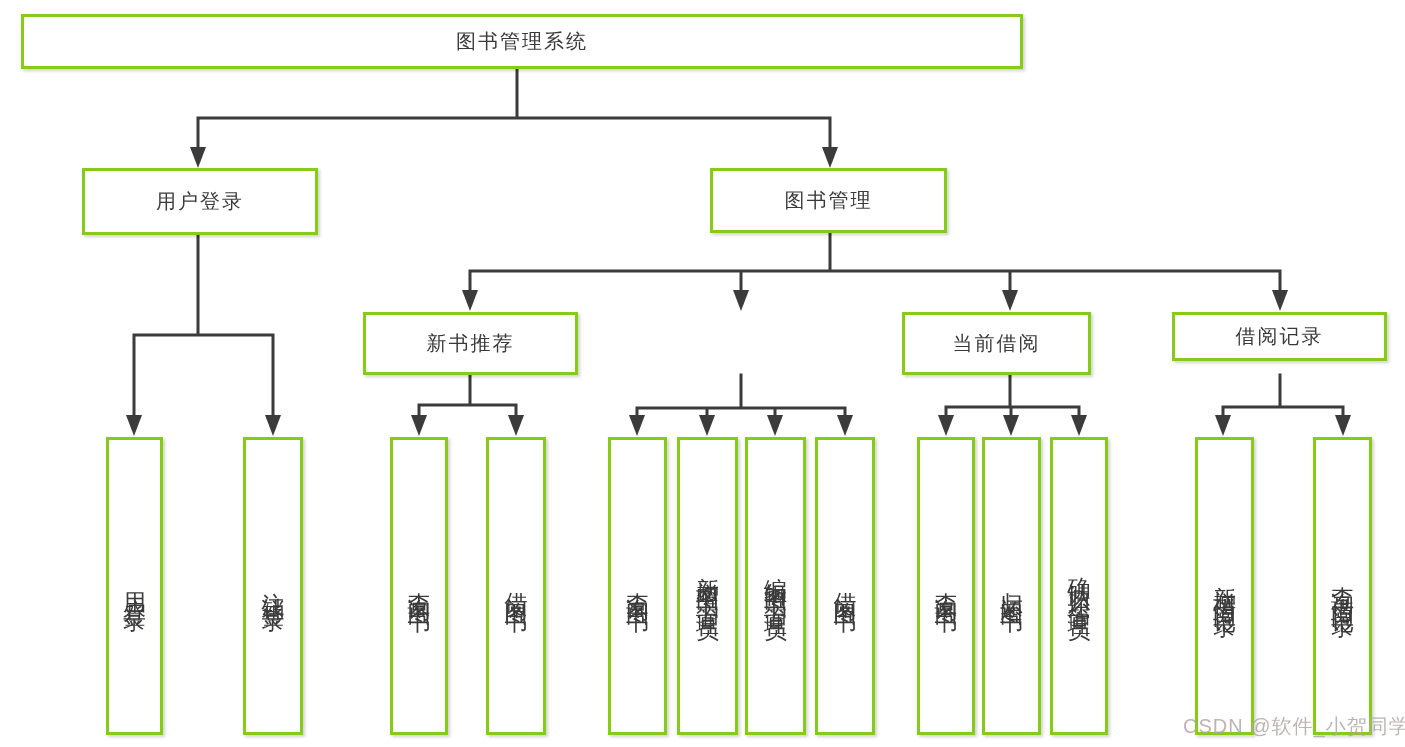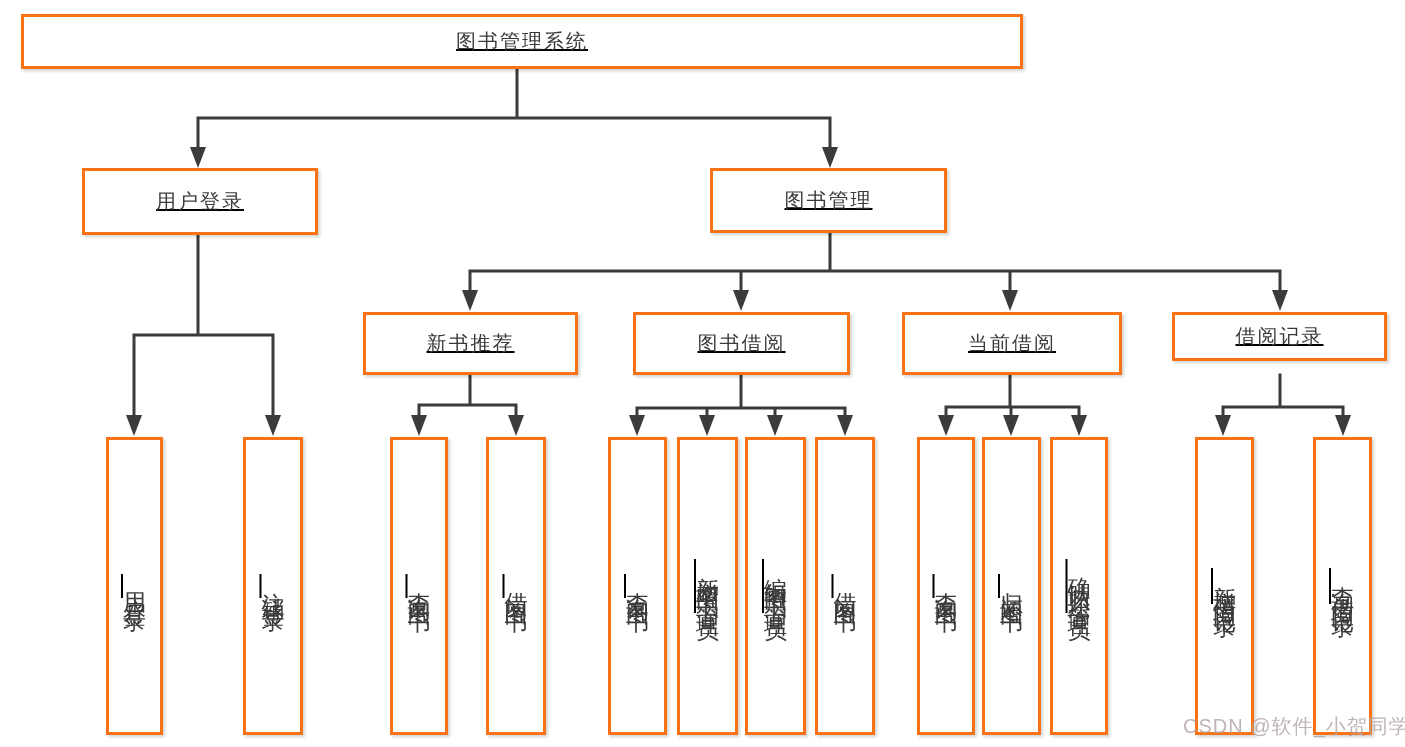--- a/index.html
+++ b/index.html
@@ -17,28 +17,27 @@
   }
   #connectors {
     position: absolute;
     left: 0;
     top: 0;
     z-index: 1;
   }
   .box {
     position: absolute;
     box-sizing: border-box;
-    border: 3px solid #f97316;
+    border: 3px solid #84cc16;
     background: #ffffff;
     display: flex;
     align-items: center;
     justify-content: center;
     box-shadow: 2px 2px 3px rgba(0,0,0,0.18);
     z-index: 2;
-    text-decoration: underline;
   }
   .hlabel {
     font-size: 20px;
     color: #3a3a3a;
     letter-spacing: 2px;
     white-space: nowrap;
   }
   .vlabel {
     writing-mode: vertical-rl;
     text-orientation: mixed;
@@ -115,24 +114,21 @@
   <div class="box" style="left:82px;top:168px;width:236px;height:67px">
     <span class="hlabel">用户登录</span>
   </div>
   <div class="box" style="left:710px;top:168px;width:237px;height:65px">
     <span class="hlabel">图书管理</span>
   </div>
 
   <div class="box" style="left:363px;top:312px;width:215px;height:63px">
     <span class="hlabel">新书推荐</span>
   </div>
-  <div class="box" style="left:633px;top:312px;width:217px;height:63px">
-    <span class="hlabel">图书借阅</span>
-  </div>
-  <div class="box" style="left:902px;top:312px;width:220px;height:63px">
+  <div class="box" style="left:902px;top:312px;width:189px;height:63px">
     <span class="hlabel">当前借阅</span>
   </div>
   <div class="box" style="left:1172px;top:312px;width:215px;height:49px">
     <span class="hlabel">借阅记录</span>
   </div>
 
   <div class="box" style="left:106px;top:437px;width:57px;height:298px">
     <span class="vlabel">用户登录</span>
   </div>
   <div class="box" style="left:243px;top:437px;width:60px;height:298px">

